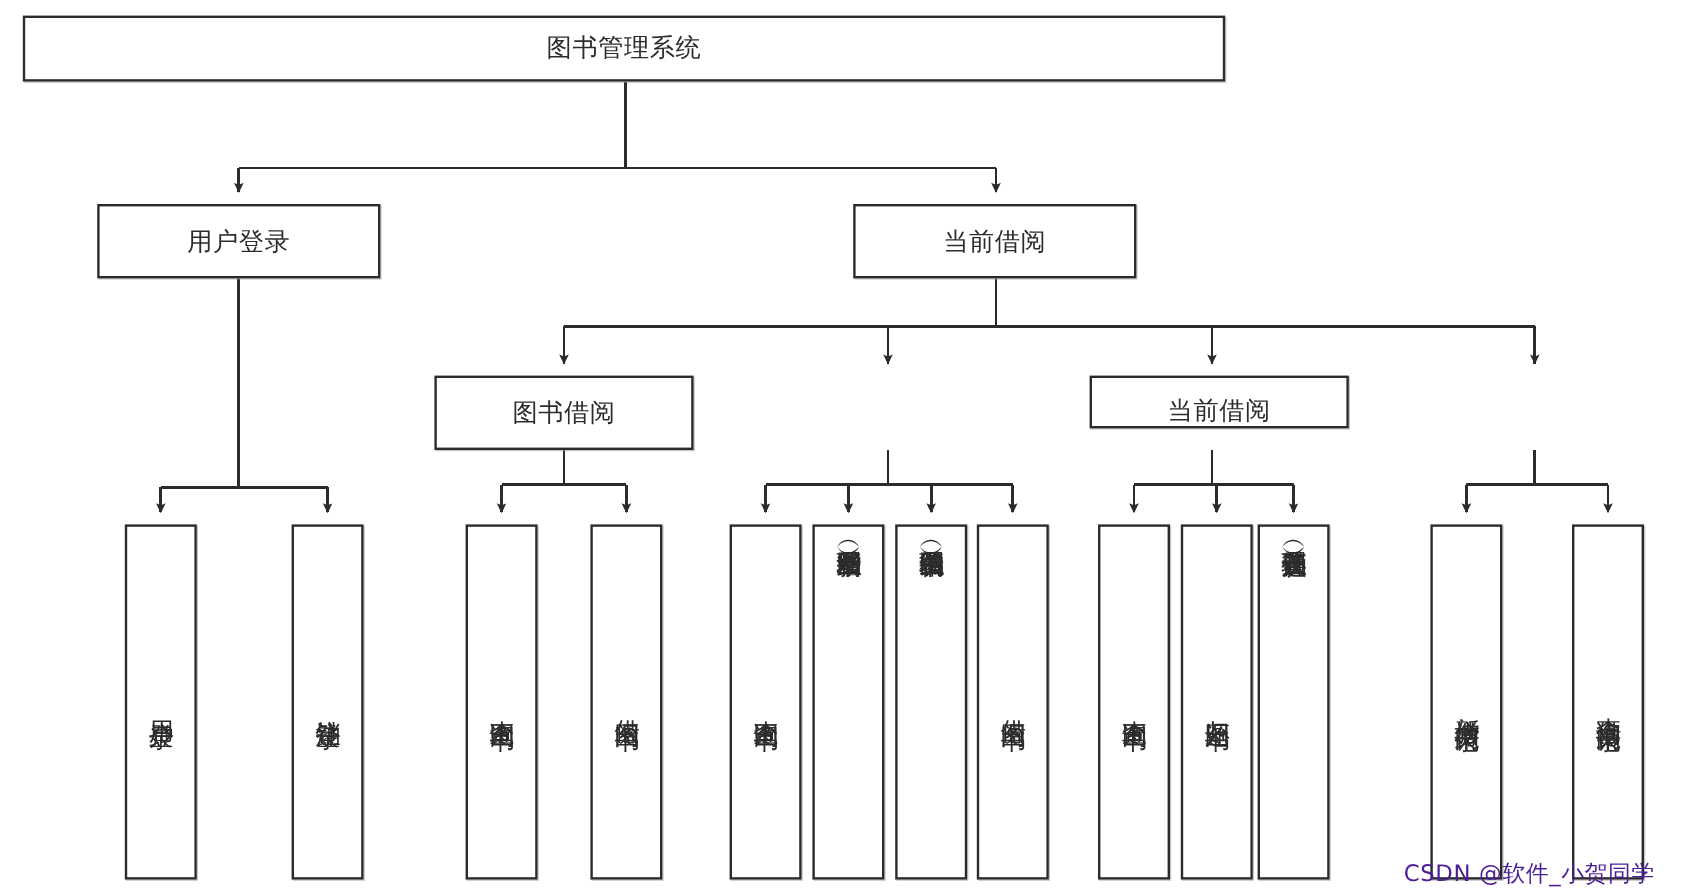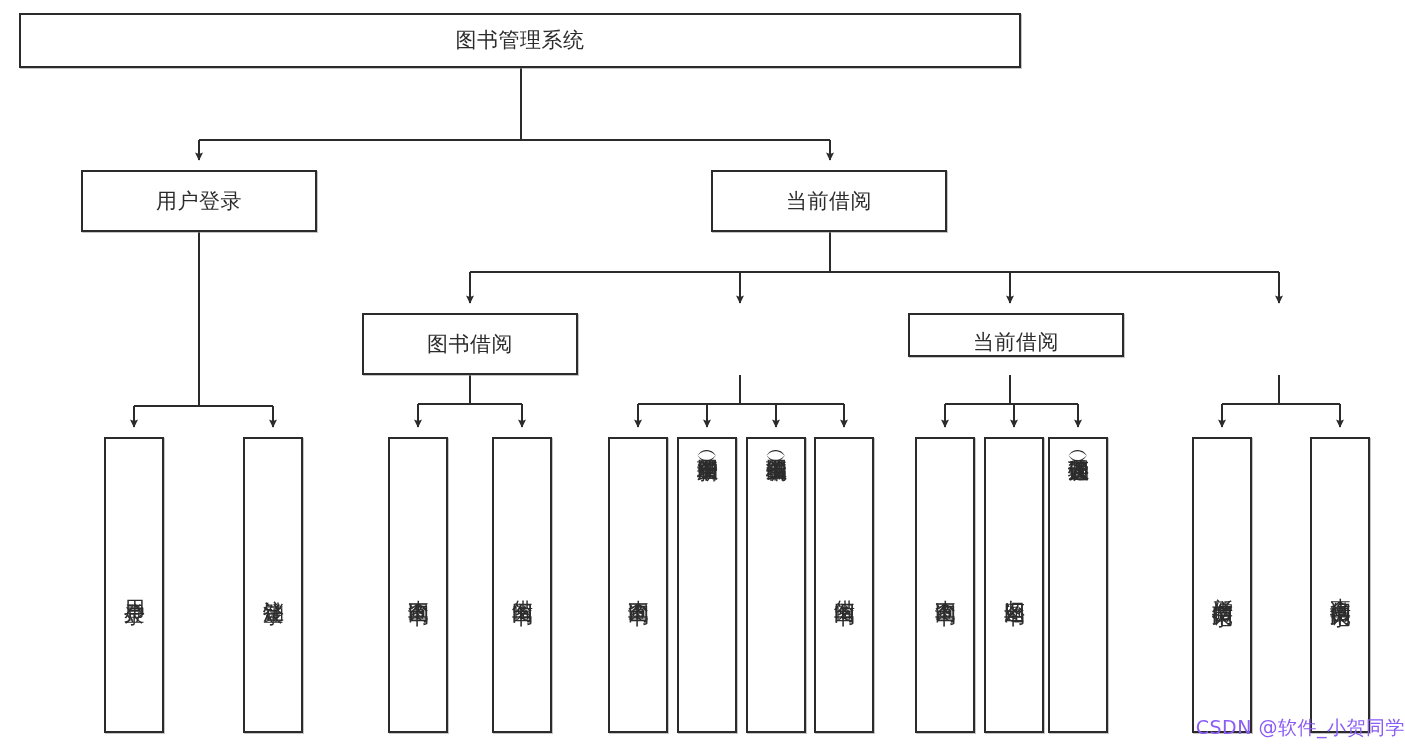--- a/index.html
+++ b/index.html
@@ -61,24 +61,24 @@
     line-height: 1;
   }
   .node.vertical.tight .node-label {
     letter-spacing: 0px;
   }
   .node.vertical.centerflow {
     align-items: center;
   }
   .watermark {
     position: absolute;
-    right: 0;
+    right: 26px;
     bottom: 6px;
     font-size: 19px;
-    color: #8b5cf6;
+    color: #4c1d95;
     letter-spacing: 0.5px;
     z-index: 3;
     white-space: pre;
   }
 </style>
 </head>
 <body>
 
 <div id="diagram-root">
 

